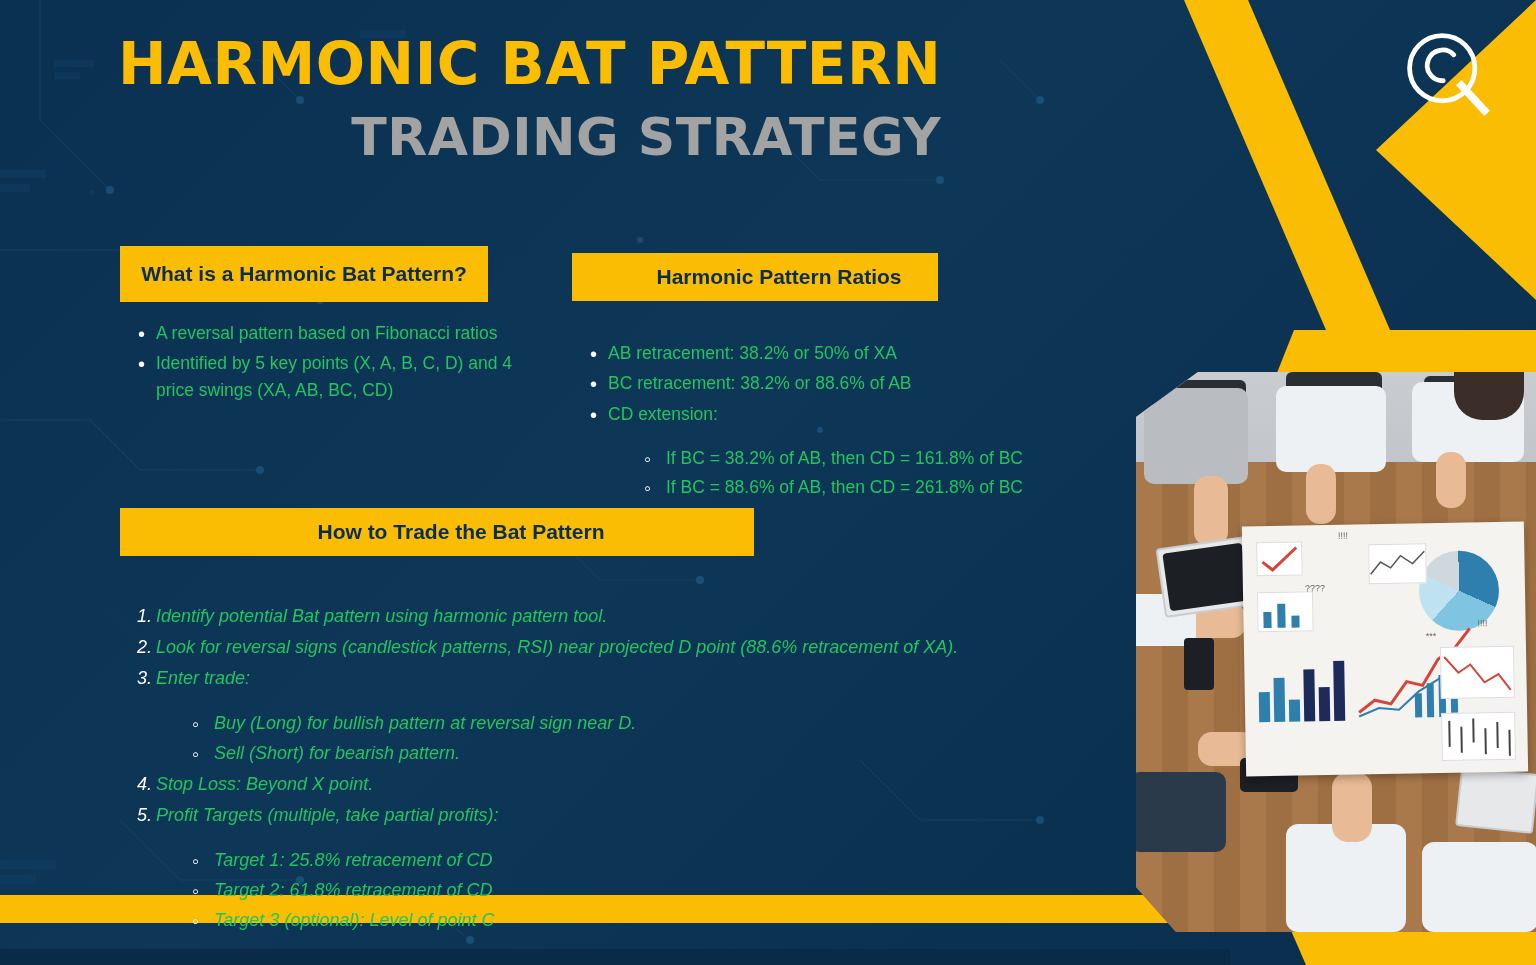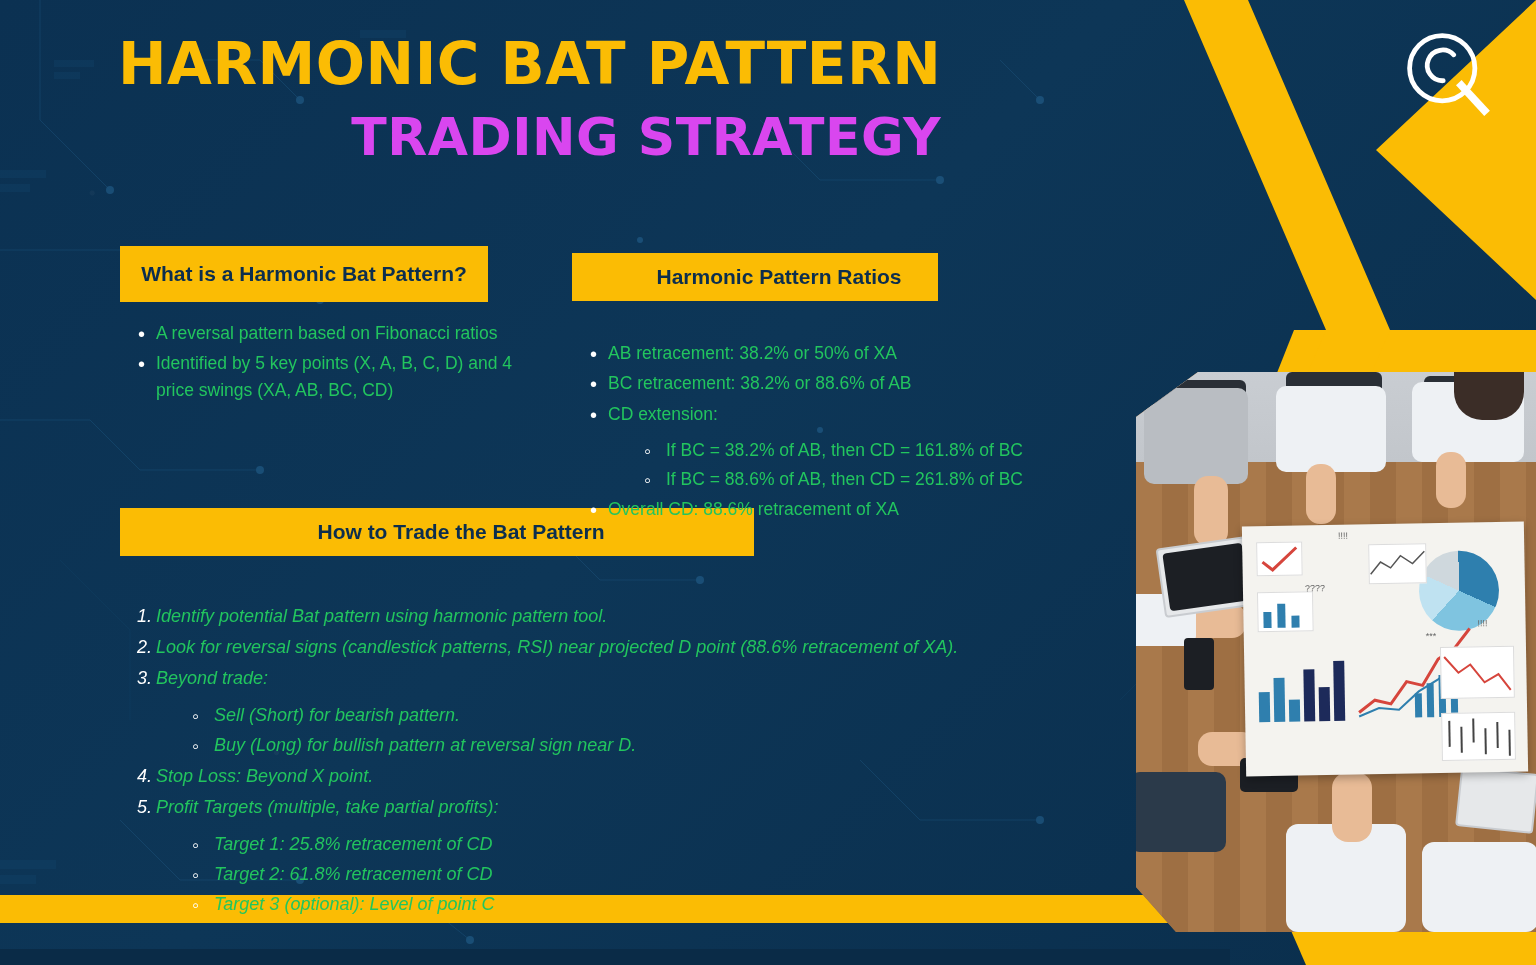--- a/index.html
+++ b/index.html
@@ -34,21 +34,21 @@
   
   .logo { position:absolute; top:26px; right:40px; width:96px; height:96px; }
 
   
   .title-block { position:absolute; left:118px; top:34px;text-align:right; }
   .title1 {
     font-size:58px; font-weight:bold; color:#FBBC04; letter-spacing:0.5px;
     line-height:1.05; font-family:"DejaVu Sans", sans-serif;
   }
   .title2 {
-    font-size:52px; font-weight:bold; color:#d946ef; letter-spacing:0.5px;
+    font-size:52px; font-weight:bold; color:#a3a3a3; letter-spacing:0.5px;
     line-height:1.1; margin-top:14px; font-family:"DejaVu Sans", sans-serif;
   }
 
   
   .label-box {
     position:absolute; background:#FBBC04; color:#0c2e4e;
     font-weight:bold; display:flex; align-items:center; justify-content:center;
     text-align:center; line-height:1.25;padding-left:48px;
   }
   #lbl-what  { left:120px; top:246px; width:368px; height:56px; font-size:21px; padding:0 14px; }
@@ -61,21 +61,21 @@
   #col-ratios{ left:580px; top:340px; width:520px; }
   #col-how   { left:128px; top:603px; width:900px; font-size:18px;font-style:italic; }
 
   ul.disc { list-style:none; }
   ul.disc > li {
     position:relative; padding-left:28px; margin-bottom:4px;
   }
   ul.disc > li::before {
     content:"•"; position:absolute; left:10px; top:-1px; font-size:20px; color:#fff;
   }
-  ul.circ { list-style:none; margin-top:10px; margin-left:36px; }
+  ul.circ { list-style:none; margin-top:18px; margin-left:36px; }
   ul.circ > li { position:relative; padding-left:22px; margin-bottom:3px; }
   ul.circ > li::before {
     content:"◦"; position:absolute; left:0; top:-1px; font-size:20px; color:#fff;
   }
   ol.num { list-style:none; counter-reset:step; }
   ol.num > li {
     position:relative; padding-left:28px; margin-bottom:4px; counter-increment:step;
   }
   ol.num > li::before {
     content:counter(step)"."; position:absolute; left:0; top:0; width:24px;
@@ -215,33 +215,32 @@
   <ul class="disc">
     <li>AB retracement: 38.2% or 50% of XA</li>
     <li>BC retracement: 38.2% or 88.6% of AB</li>
     <li>
       <span>CD extension:</span>
       <ul class="circ">
         <li>If BC = 38.2% of AB, then CD = 161.8% of BC</li>
         <li>If BC = 88.6% of AB, then CD = 261.8% of BC</li>
       </ul>
     </li>
-    <li>Overall CD: 88.6% retracement of XA</li>
   </ul>
 </div>
 
 <div class="col" id="col-how">
   <ol class="num">
     <li>Identify potential Bat pattern using harmonic pattern tool.</li>
     <li>Look for reversal signs (candlestick patterns, RSI) near projected D point (88.6% retracement of XA).</li>
     <li>
-      <span>Beyond trade:</span>
+      <span>Enter trade:</span>
       <ul class="circ">
+        <li>Buy (Long) for bullish pattern at reversal sign near D.</li>
         <li>Sell (Short) for bearish pattern.</li>
-        <li>Buy (Long) for bullish pattern at reversal sign near D.</li>
       </ul>
     </li>
     <li>Stop Loss: Beyond X point.</li>
     <li>
       <span>Profit Targets (multiple, take partial profits):</span>
       <ul class="circ">
         <li>Target 1: 25.8% retracement of CD</li>
         <li>Target 2: 61.8% retracement of CD</li>
         <li>Target 3 (optional): Level of point C</li>
       </ul>

